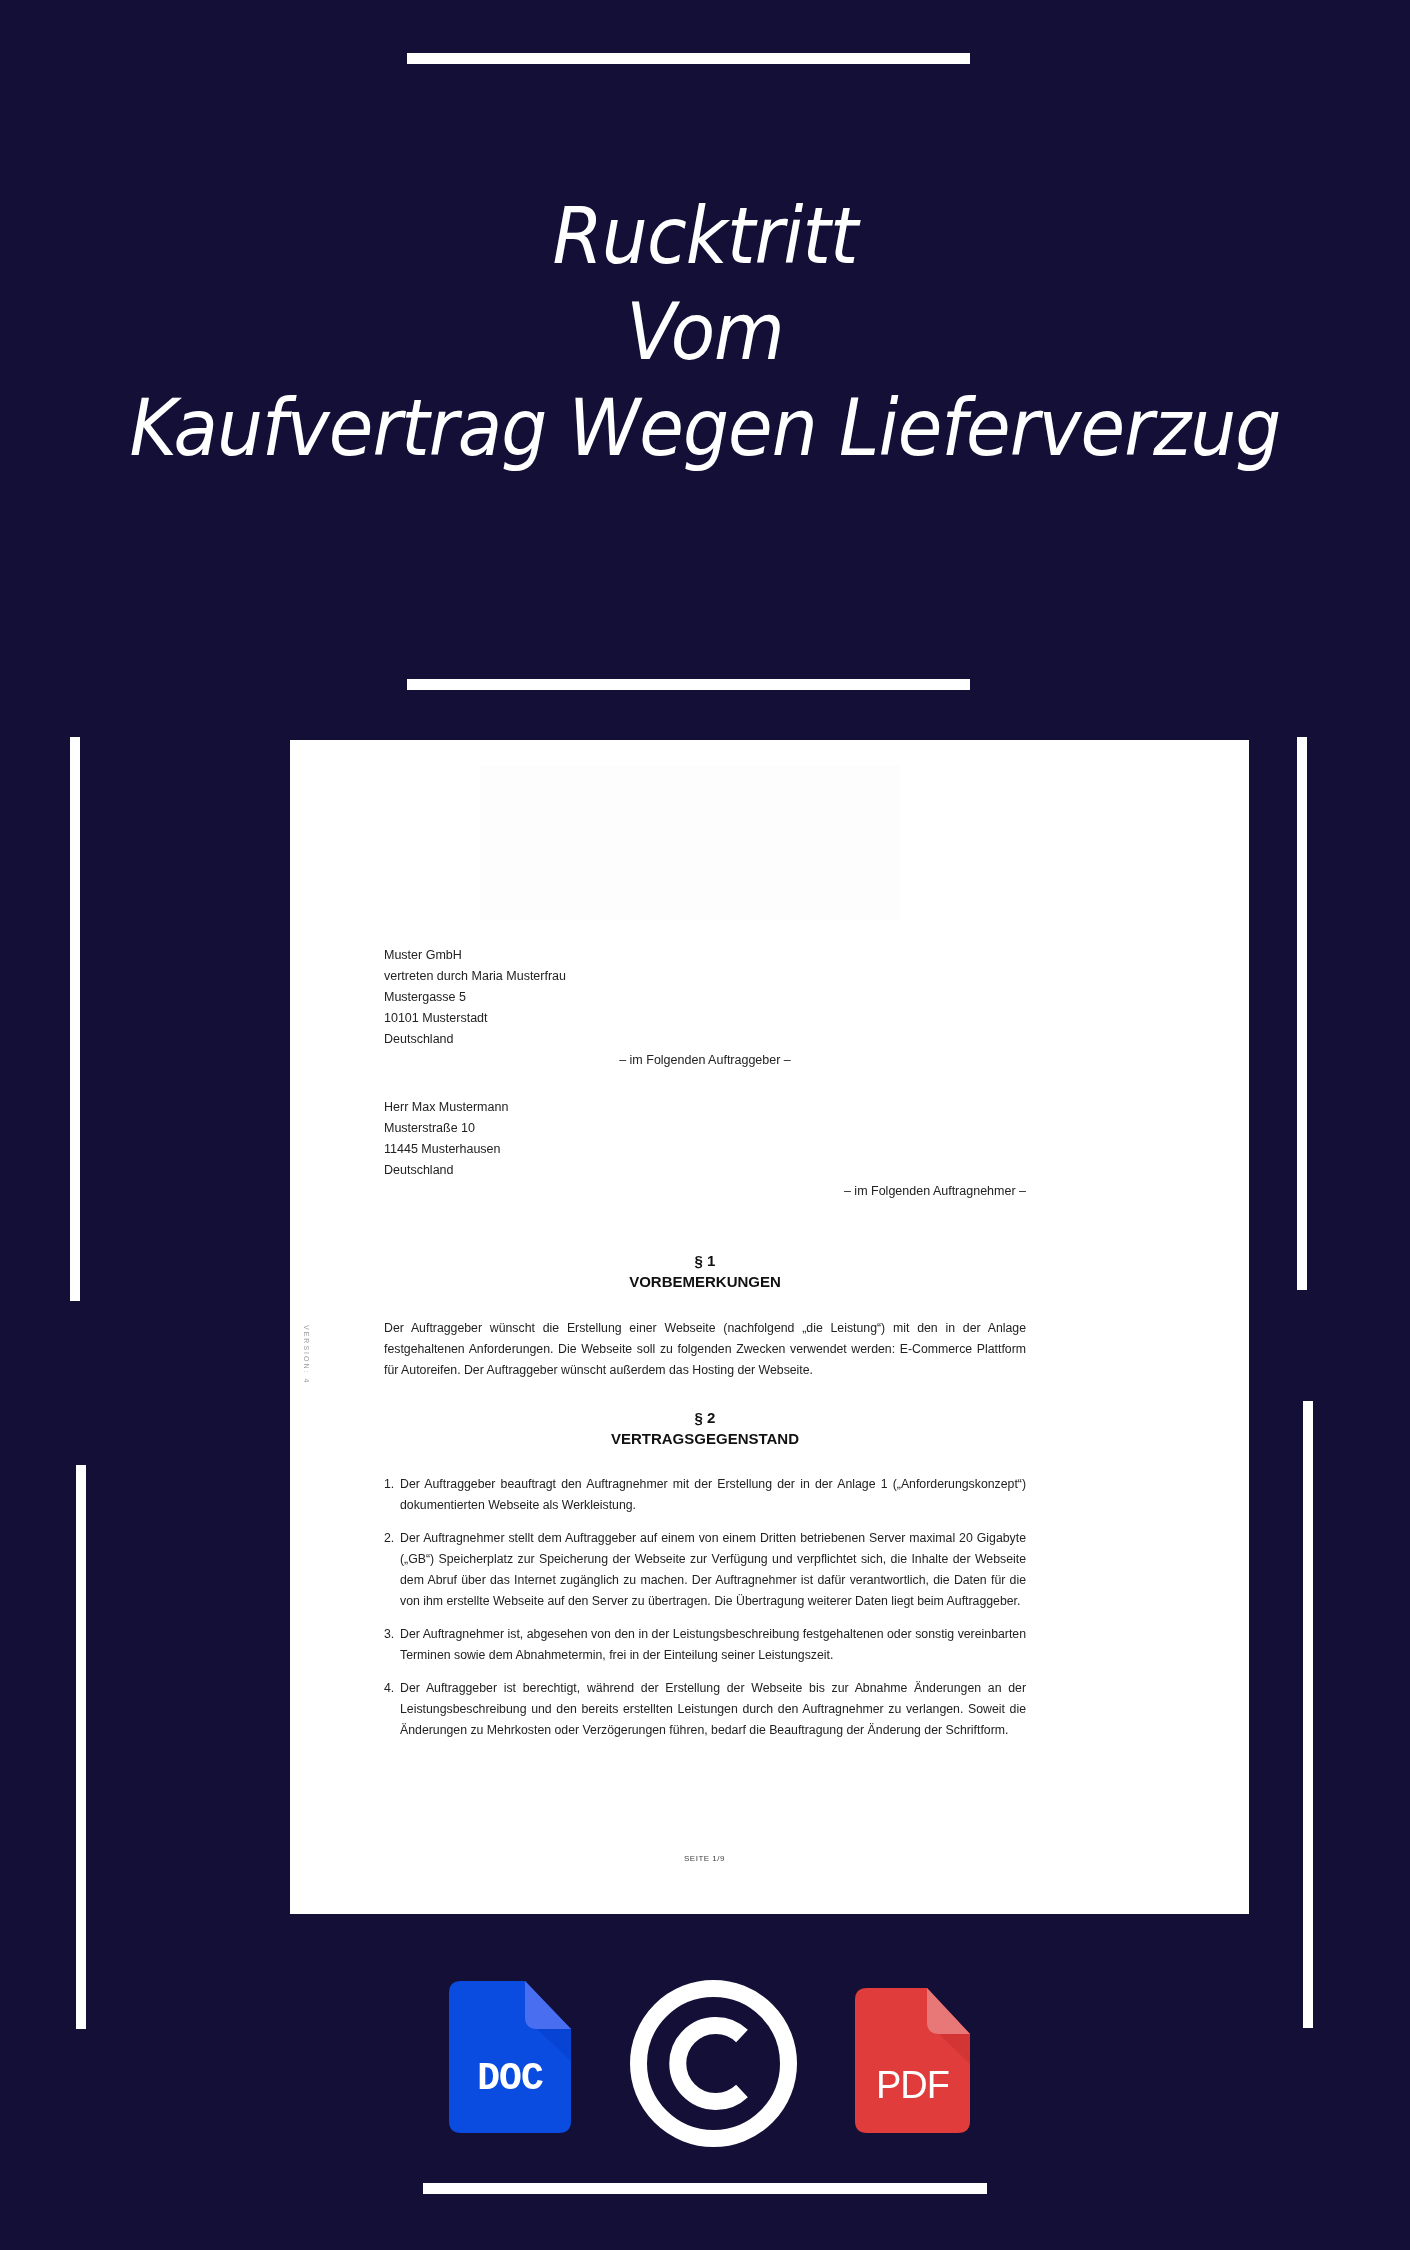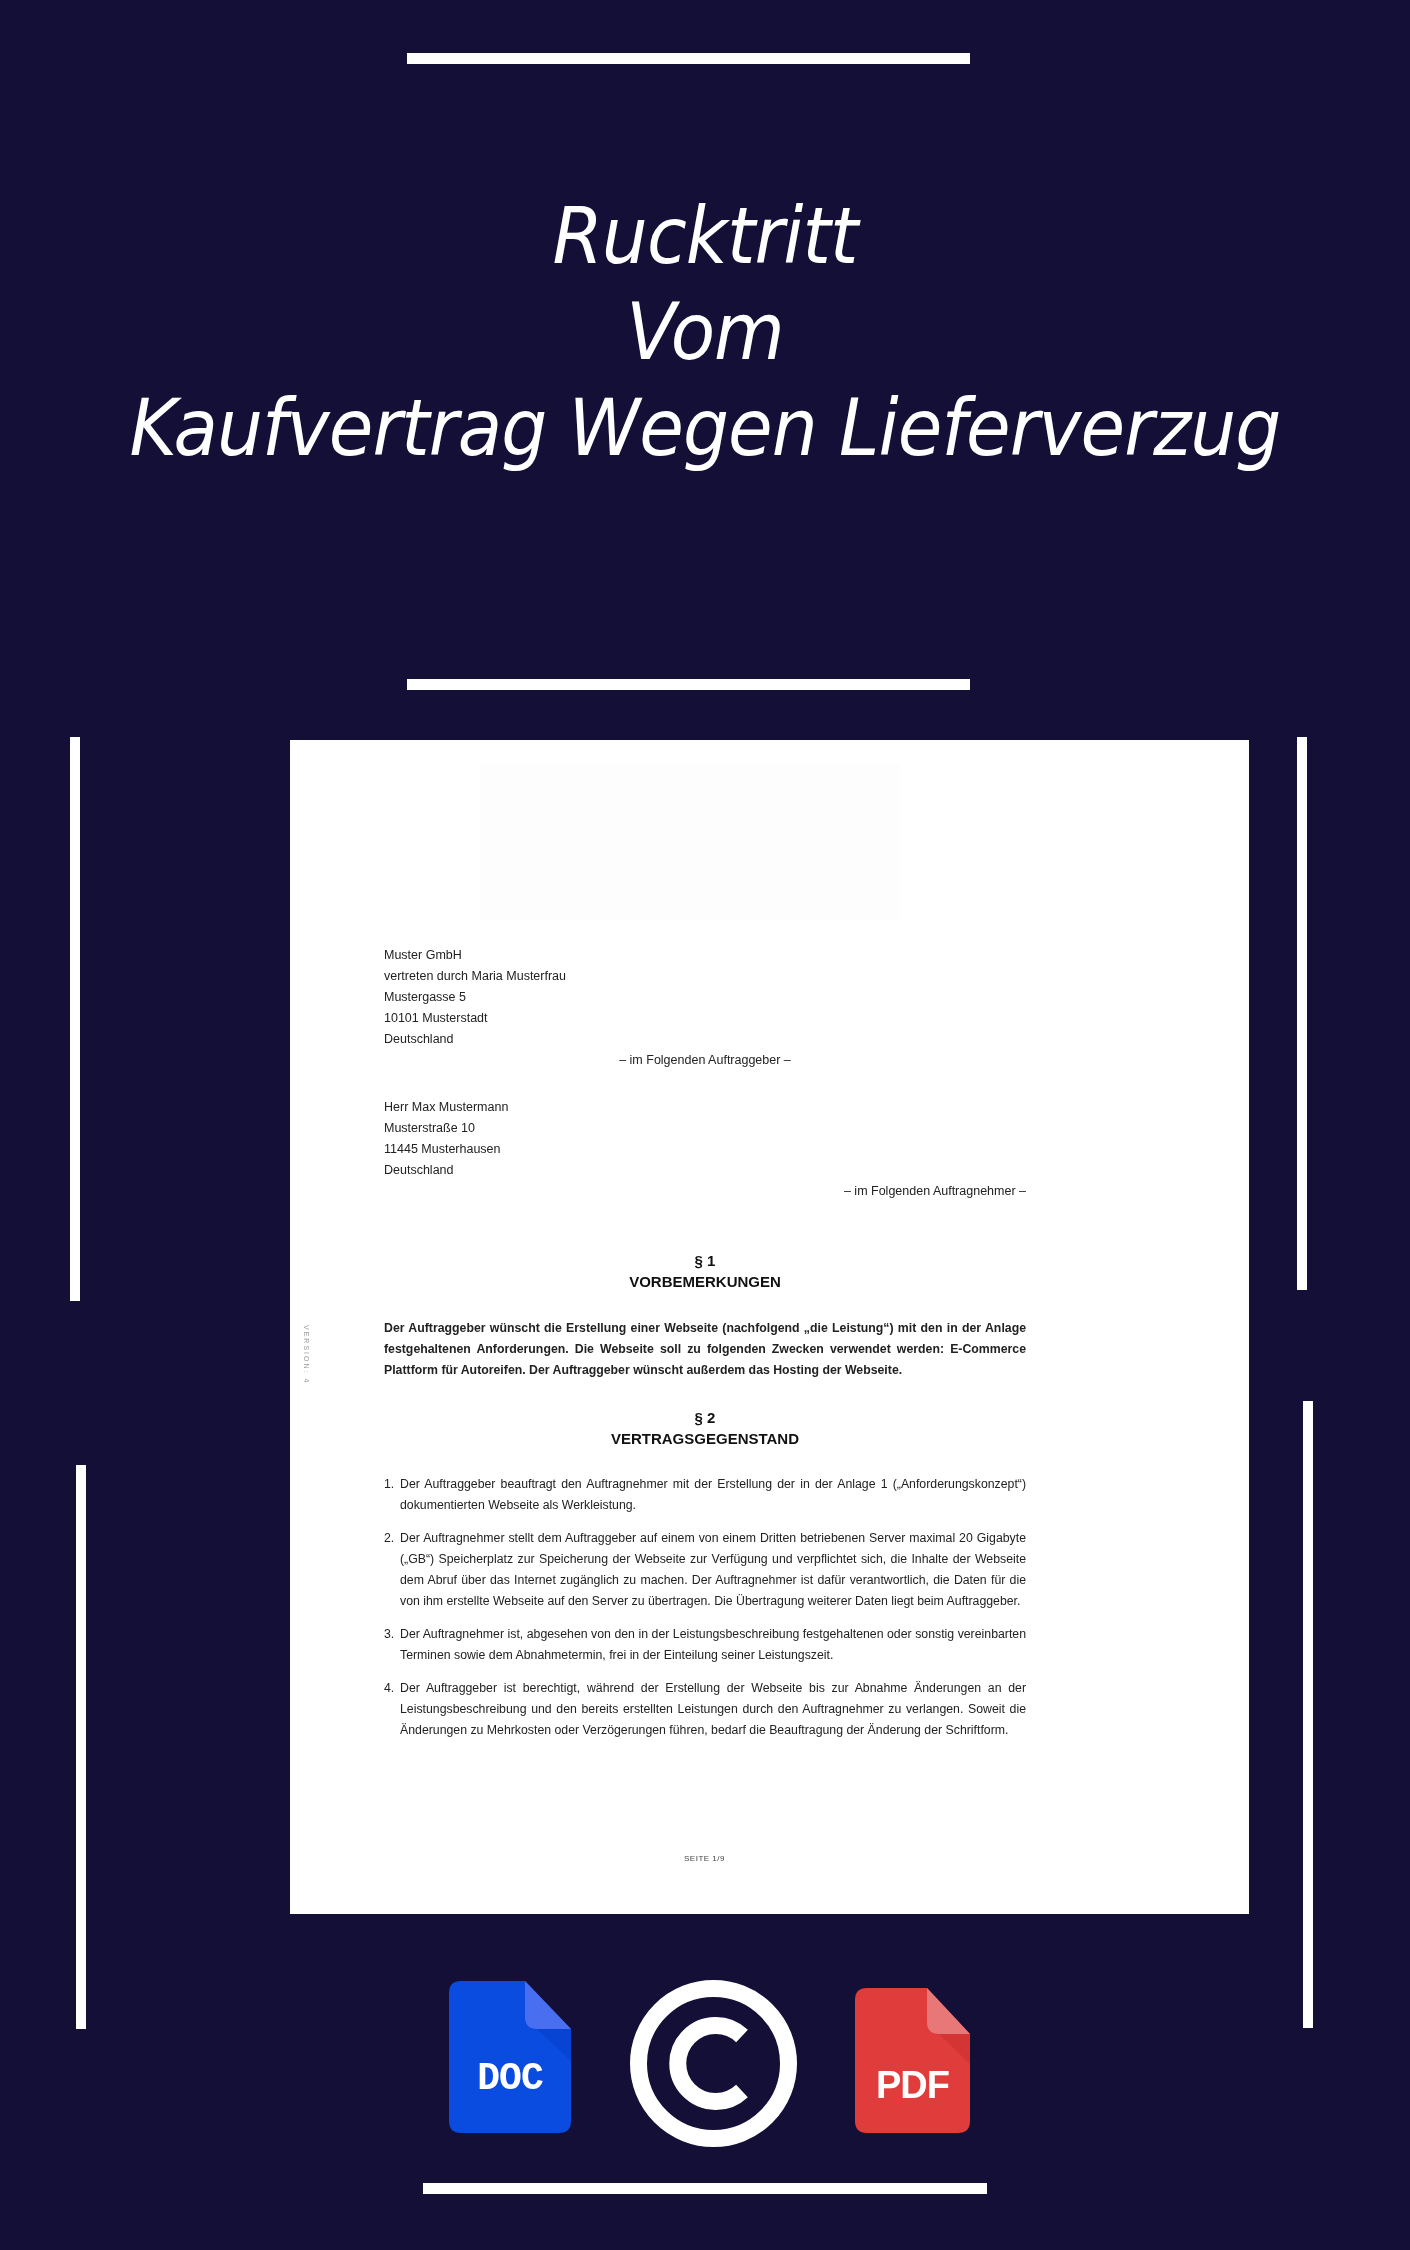--- a/index.html
+++ b/index.html
@@ -97,21 +97,21 @@
     <span class="line" style="display:block">Musterstraße 10</span>
     <span class="line" style="display:block">11445 Musterhausen</span>
     <span class="line" style="display:block">Deutschland</span>
     <span class="role" style="display:block; text-align:right">– im Folgenden Auftragnehmer –</span>
   </div>
 
   <div class="section-head" style="top:510px;">
     <div>§ 1</div>
     <div>VORBEMERKUNGEN</div>
   </div>
-  <div class="doc-text para" style="top:578px;font-weight:bold;">Der Auftraggeber wünscht die Erstellung einer Webseite (nachfolgend „die Leistung“) mit den in der Anlage festgehaltenen Anforderungen. Die Webseite soll zu folgenden Zwecken verwendet werden: E-Commerce Plattform für Autoreifen. Der Auftraggeber wünscht außerdem das Hosting der Webseite.</div>
+  <div class="doc-text para" style="top:578px;">Der Auftraggeber wünscht die Erstellung einer Webseite (nachfolgend „die Leistung“) mit den in der Anlage festgehaltenen Anforderungen. Die Webseite soll zu folgenden Zwecken verwendet werden: E-Commerce Plattform für Autoreifen. Der Auftraggeber wünscht außerdem das Hosting der Webseite.</div>
 
   <div class="section-head" style="top:667px;">
     <div>§ 2</div>
     <div>VERTRAGSGEGENSTAND</div>
   </div>
 
   <div class="doc-text" style="top:734px; left:94px; width:642px;">
     <ol class="list para">
       <li><span class="num">1.</span><span>Der Auftraggeber beauftragt den Auftragnehmer mit der Erstellung der in der Anlage 1 („Anforderungskonzept“) dokumentierten Webseite als Werkleistung.</span></li>
       <li><span class="num">2.</span><span>Der Auftragnehmer stellt dem Auftraggeber auf einem von einem Dritten betriebenen Server maximal 20 Gigabyte („GB“) Speicherplatz zur Speicherung der Webseite zur Verfügung und verpflichtet sich, die Inhalte der Webseite dem Abruf über das Internet zugänglich zu machen. Der Auftragnehmer ist dafür verantwortlich, die Daten für die von ihm erstellte Webseite auf den Server zu übertragen. Die Übertragung weiterer Daten liegt beim Auftraggeber.</span></li>
@@ -138,14 +138,14 @@
     <path d="M112 56 A38 38 0 1 0 112 111" fill="none" stroke="#ffffff" stroke-width="17"></path>
   </svg>
 </div>
 
 <div class="icon" style="left:855px; top:1988px; width:115px; height:145px;">
   <svg width="115" height="145" viewBox="0 0 115 145" xmlns="http://www.w3.org/2000/svg">
     <path d="M12 0 H72 L115 46 V133 Q115 145 103 145 H12 Q0 145 0 133 V12 Q0 0 12 0 Z" fill="#e03c3c"></path>
     <path d="M72 0 L115 46 H84 Q72 46 72 34 Z" fill="#e87878"></path>
     <path d="M84 46 L115 46 L115 76 Z" fill="#c93030" opacity="0.6"></path>
   </svg>
-  <div style="position:absolute; left:0; width:115px; top:77px; text-align:center; color:#fff; font-family:'Liberation Sans',sans-serif; font-weight:bold; font-size:38px; line-height:40px; letter-spacing:-1px;">PDF</div>
+  <div style="position:absolute; left:0; width:115px; top:77px; text-align:center; color:#fff; font-family:'Liberation Sans',sans-serif; font-weight:normal; font-size:38px; line-height:40px; letter-spacing:-1px;">PDF</div>
 </div>
 
 </body></html>

